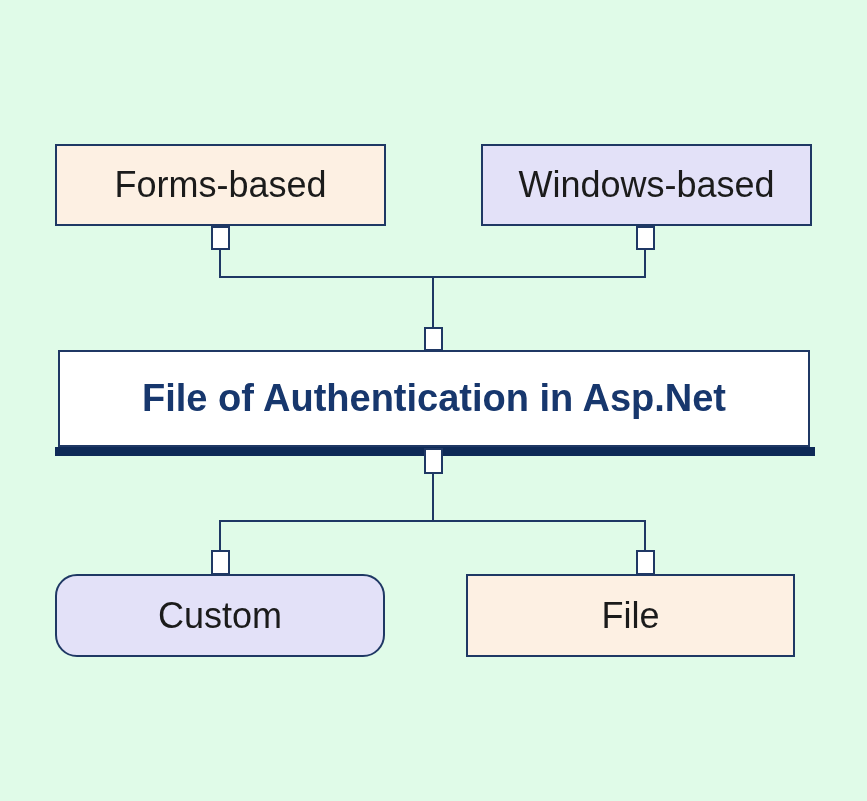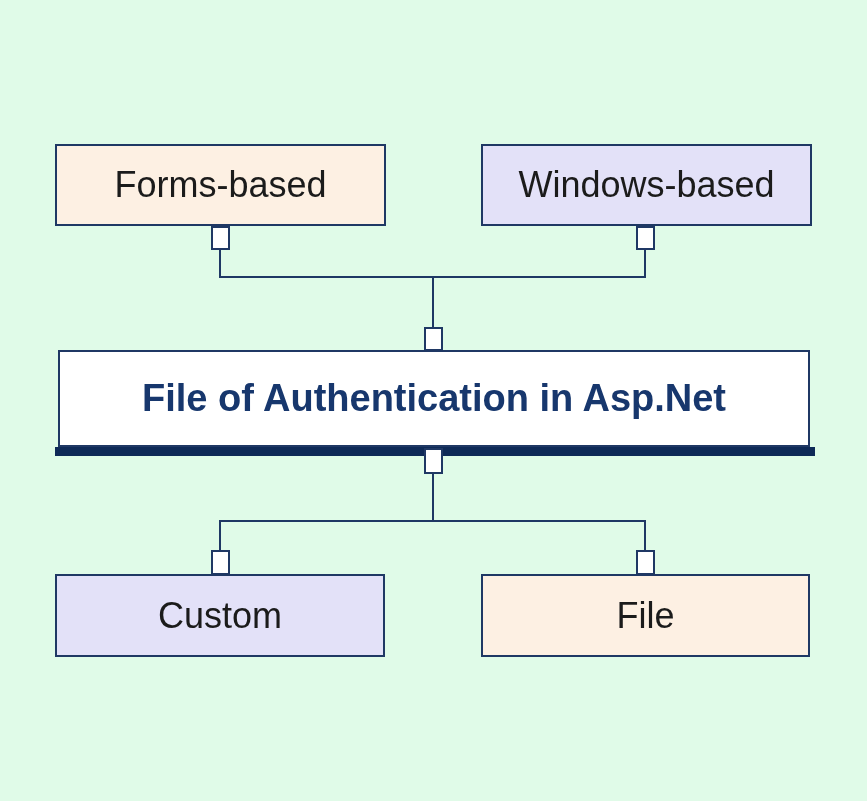--- a/index.html
+++ b/index.html
@@ -26,22 +26,22 @@
   }
   .node .label {
     font-size: 36px;
     font-weight: 400;
     color: var(--label-text, #1b1b1b);
     letter-spacing: 0px;
     white-space: nowrap;
   }
   .node-forms   { left: 55px;  top: 144px; width: 331px; height: 82px; background: var(--peach, #fdf0e3); }
   .node-windows { left: 481px; top: 144px; width: 331px; height: 82px; background: var(--lavender, #e3e1f8); }
-  .node-custom  { left: 55px;  top: 574px; width: 330px; height: 83px; background: var(--lavender, #e3e1f8); }
-  .node-file    { left: 481px; top: 574px; width: 329px; height: 83px; background: var(--peach, #fdf0e3); }
+  .node-custom  { left: 55px;  top: 574px; width: 330px; height: 83px; background: var(--lavender, #e3e1f8); border-radius: 22px; }
+  .node-file    { left: 466px; top: 574px; width: 329px; height: 83px; background: var(--peach, #fdf0e3); }
 
   .node-title {
     left: 58px; top: 350px; width: 752px; height: 97px;
     background: var(--white, #ffffff);
     z-index: 2;
   }
   .node-title .title-text {
     font-size: 38px;
     font-weight: 700;
     color: var(--title-text, #17376d);

